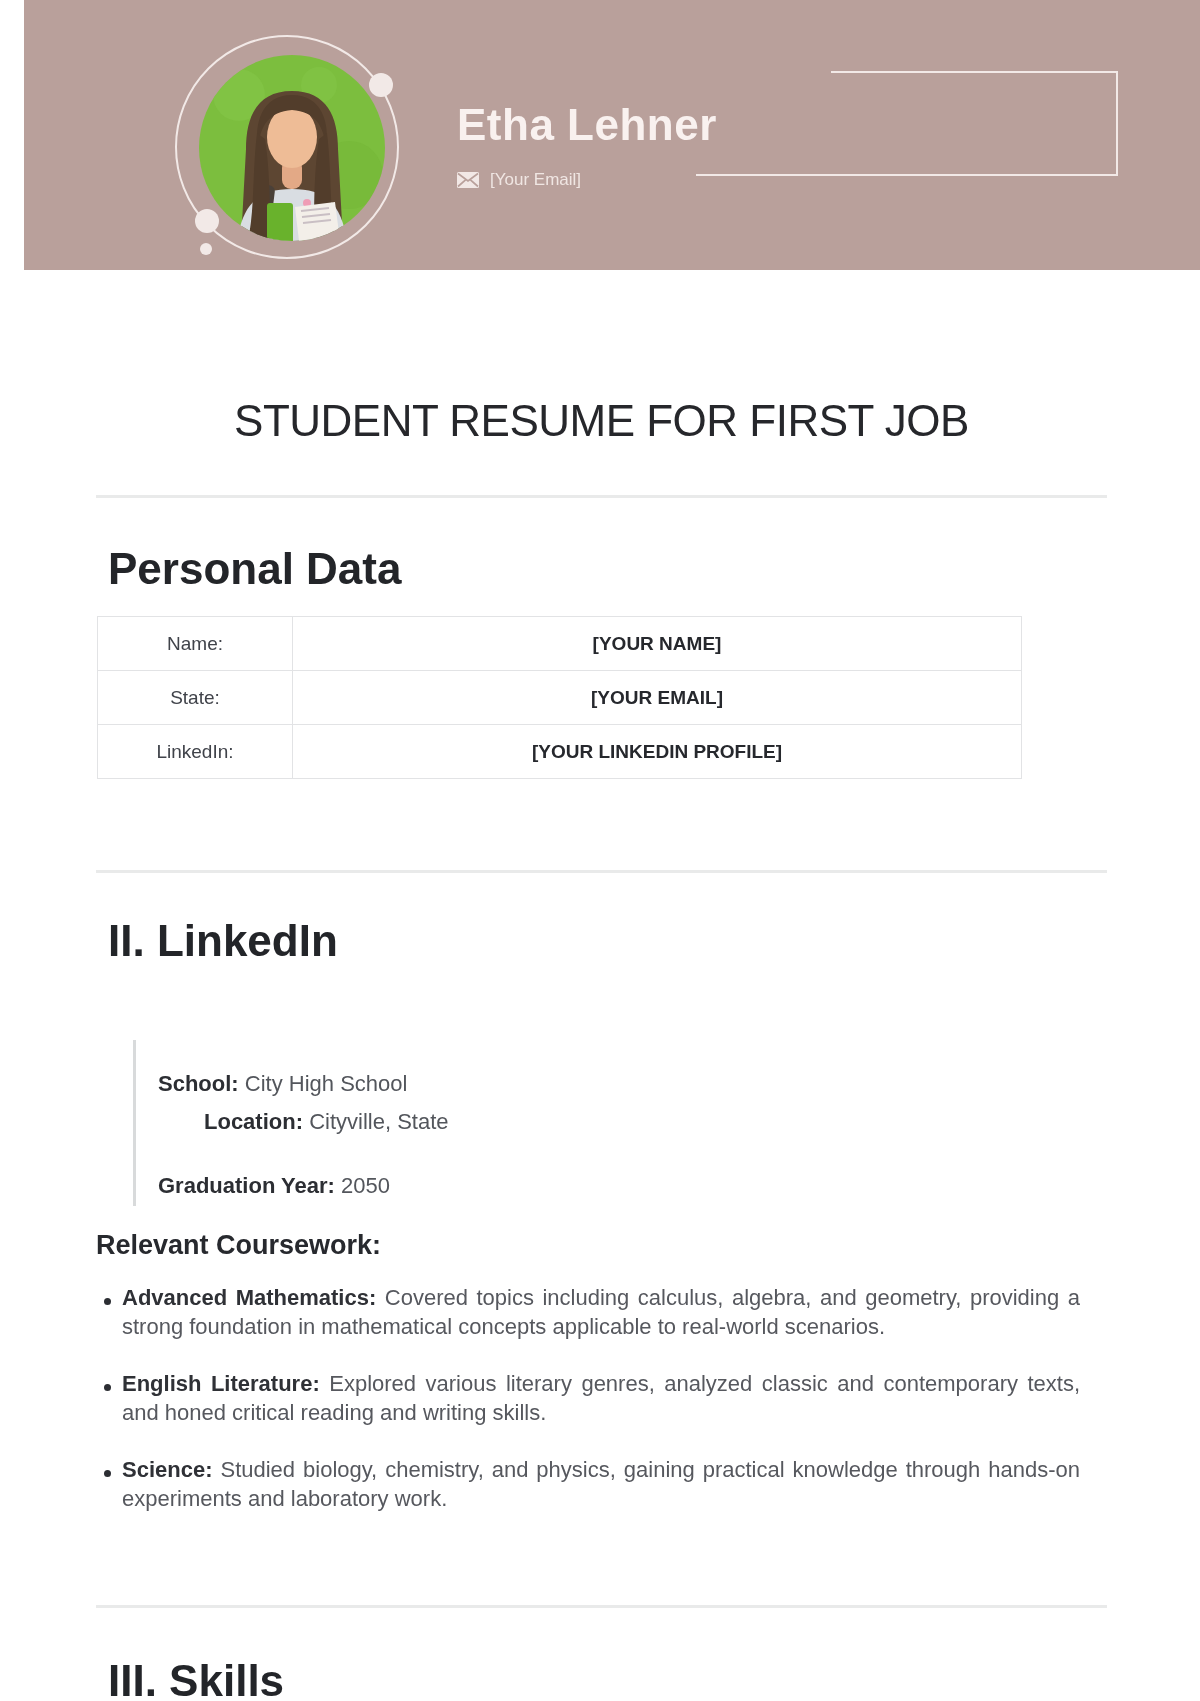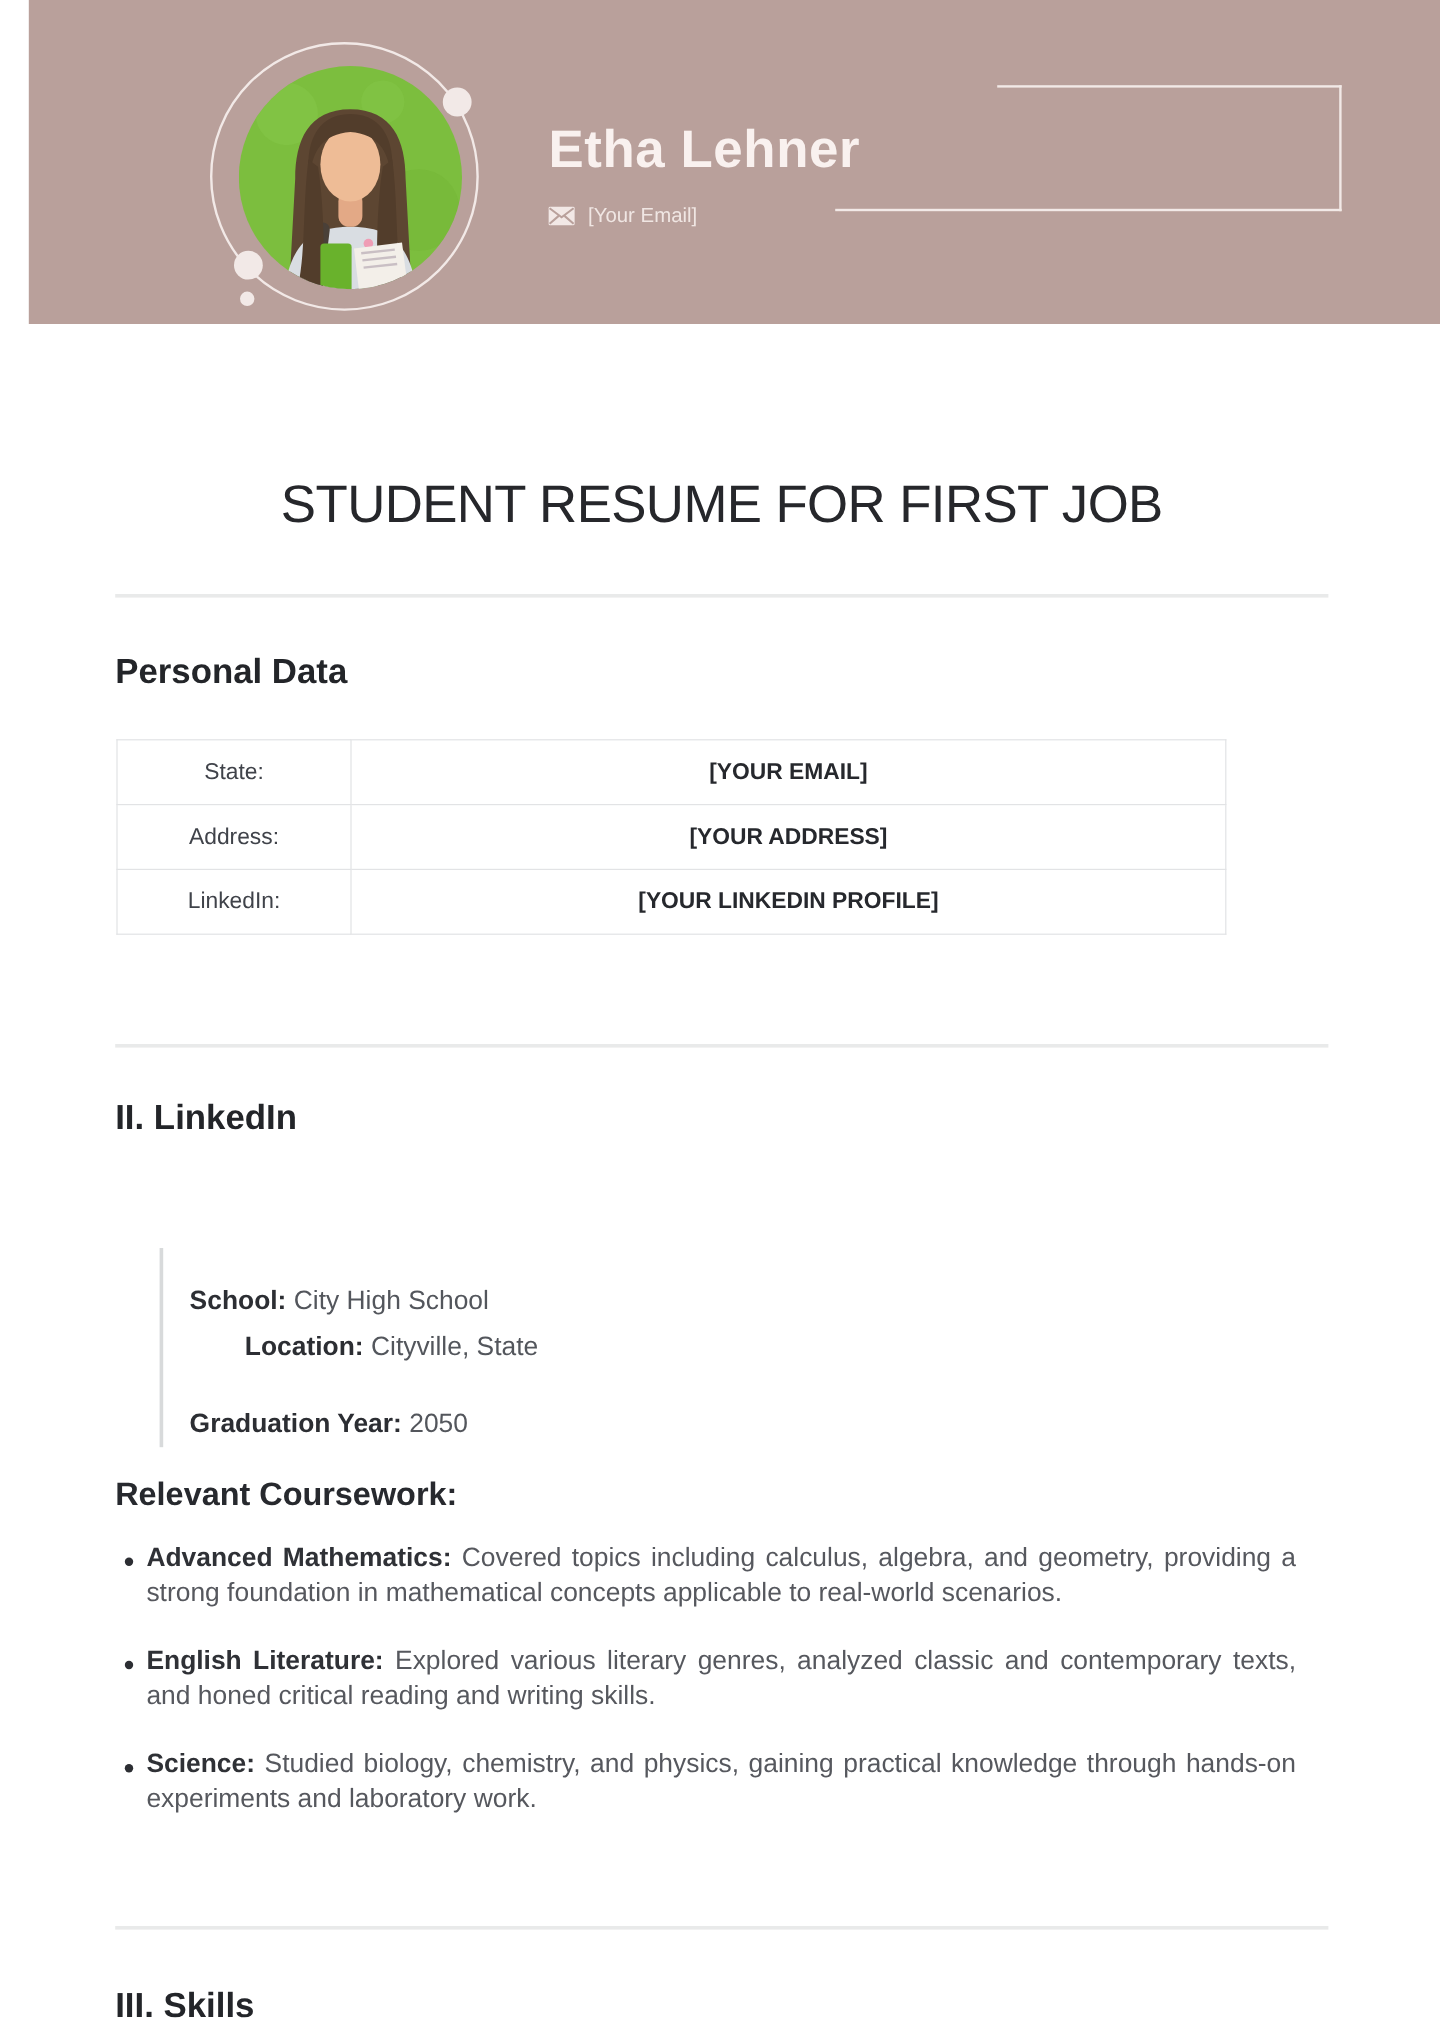--- a/index.html
+++ b/index.html
@@ -20,21 +20,21 @@
   .deco.right{left:1092px;top:71px;width:2px;height:105px;}
   .deco.bottom{left:672px;top:174px;width:422px;height:2px;}
   .hero-name{position:absolute;left:433px;top:100px;font-size:44px;font-weight:bold;color:#f9f1ef;letter-spacing:.5px;}
   .hero-mail{position:absolute;left:433px;top:170px;display:flex;align-items:center;gap:11px;}
   .hero-mail .txt{font-size:17px;color:#f0e6e3;}
   
   .doc-title{position:absolute;left:96px;top:396px;width:1011px;text-align:center;
     font-size:44px;font-weight:normal;color:#26272b;letter-spacing:-.5px;}
   .divider{position:absolute;left:96px;width:1011px;height:3px;background:#e9eaea;}
   .div1{top:495px;} .div2{top:870px;} .div3{top:1605px;}
-  .h-section{position:absolute;left:96px;font-size:29px;font-weight:bold;color:#232529;}
+  .h-section{position:absolute;left:108px;font-size:44px;font-weight:bold;color:#232529;}
   .h-pd{top:544px;} .h-edu{top:916px;} .h-skills{top:1656px;}
   .h-sub{position:absolute;left:96px;font-size:27px;font-weight:bold;color:#27292e;}
   .h-hsd{top:982px;} .h-rc{top:1230px;}
   
   .pd-table{position:absolute;left:97px;top:616px;width:925px;border-collapse:collapse;}
   .pd-table td{border:1px solid #e2e3e5;height:51px;text-align:center;vertical-align:middle;font-size:19px;}
   .pd-table td.lbl{width:192px;color:#40434a;font-weight:normal;}
   .pd-table td.val{color:#26282d;font-weight:bold;}
   
   .edu-bar{position:absolute;left:133px;top:1040px;width:3px;height:166px;background:#d8dadb;}
@@ -108,26 +108,26 @@
   </div>
 
   <div class="doc-title">STUDENT RESUME FOR FIRST JOB</div>
   <div class="divider div1"></div>
 
   <div class="h-section h-pd">Personal Data</div>
 
   <table class="pd-table">
     <tbody>
       <tr>
+        <td class="lbl">Name:</td>
+        <td class="val">[YOUR NAME]</td>
+      </tr>
+      <tr>
         <td class="lbl">State:</td>
         <td class="val">[YOUR EMAIL]</td>
-      </tr>
-      <tr>
-        <td class="lbl">Address:</td>
-        <td class="val">[YOUR ADDRESS]</td>
       </tr>
       <tr>
         <td class="lbl">LinkedIn:</td>
         <td class="val">[YOUR LINKEDIN PROFILE]</td>
       </tr>
     </tbody>
   </table>
 
   <div class="divider div2"></div>
 

